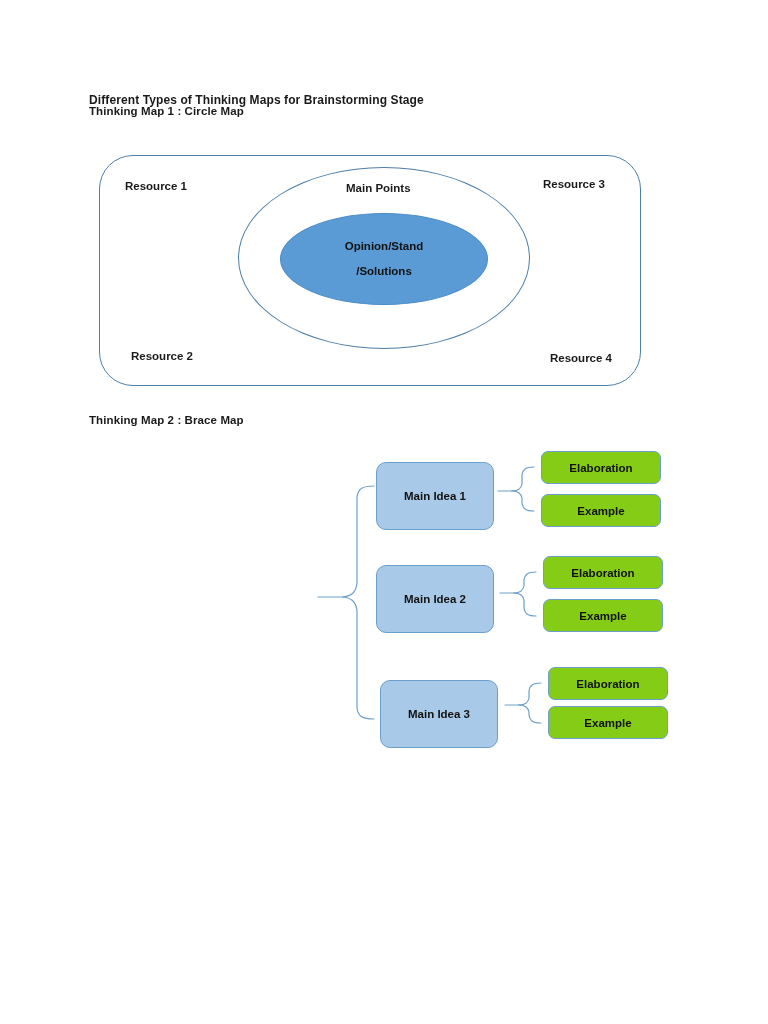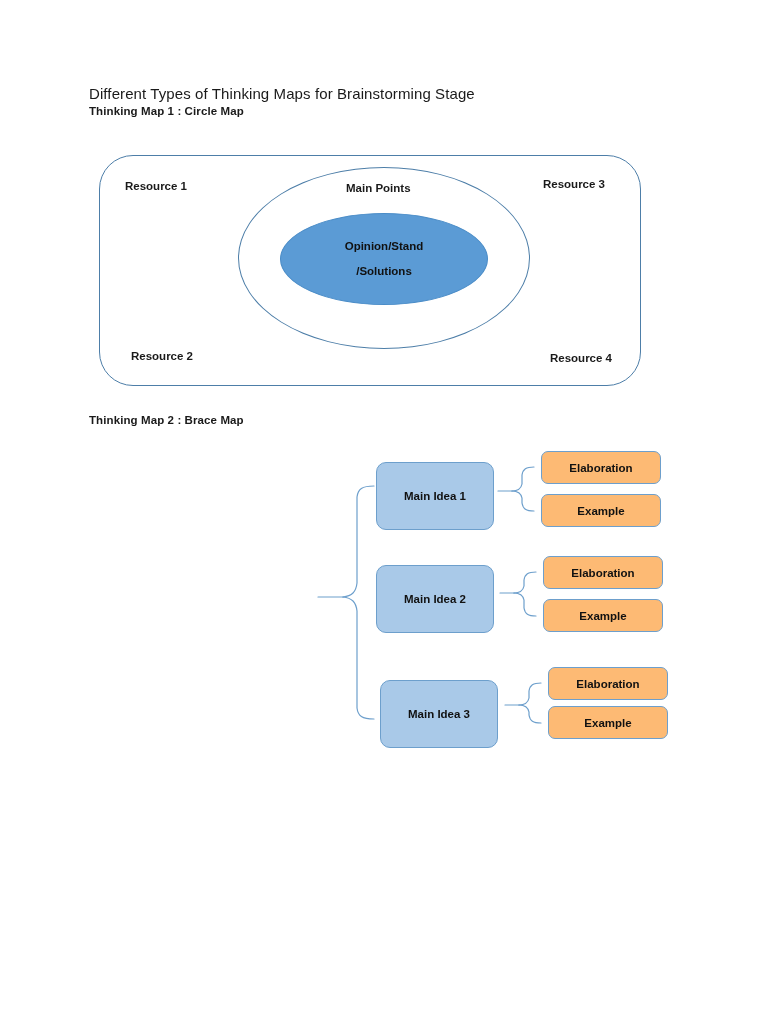--- a/index.html
+++ b/index.html
@@ -23,23 +23,23 @@
     top: 0;
     width: 768px;
     height: 1024px;
     background: #ffffff;
   }
 
   
   .doc-title {
     position: absolute;
     left: 89px;
-    top: 85px;
-    font-size: 15px;
-    font-weight: normal;
+    top: 93px;
+    font-size: 12px;
+    font-weight: bold;
     letter-spacing: 0.1px;
     color: #1a1a1a;
     white-space: nowrap;
   }
   .section-title {
     position: absolute;
     left: 89px;
     font-size: 11.5px;
     font-weight: bold;
     letter-spacing: 0.1px;
@@ -158,21 +158,21 @@
     border-radius: 10px;
     color: #111111;
   }
   .node.main-idea.m1 { left: 376px; top: 462px; }
   .node.main-idea.m2 { left: 376px; top: 565px; }
   .node.main-idea.m3 { left: 380px; top: 680px; }
 
   .node.leaf {
     width: 120px;
     height: 33px;
-    background: #fdba74;
+    background: #84cc16;
     border: 1.2px solid #6d9fcc;
     border-radius: 7px;
     color: #111111;
   }
   .node.leaf.e1a { left: 541px; top: 451px; }
   .node.leaf.e1b { left: 541px; top: 494px; }
   .node.leaf.e2a { left: 543px; top: 556px; }
   .node.leaf.e2b { left: 543px; top: 599px; }
   .node.leaf.e3a { left: 548px; top: 667px; }
   .node.leaf.e3b { left: 548px; top: 706px; }

